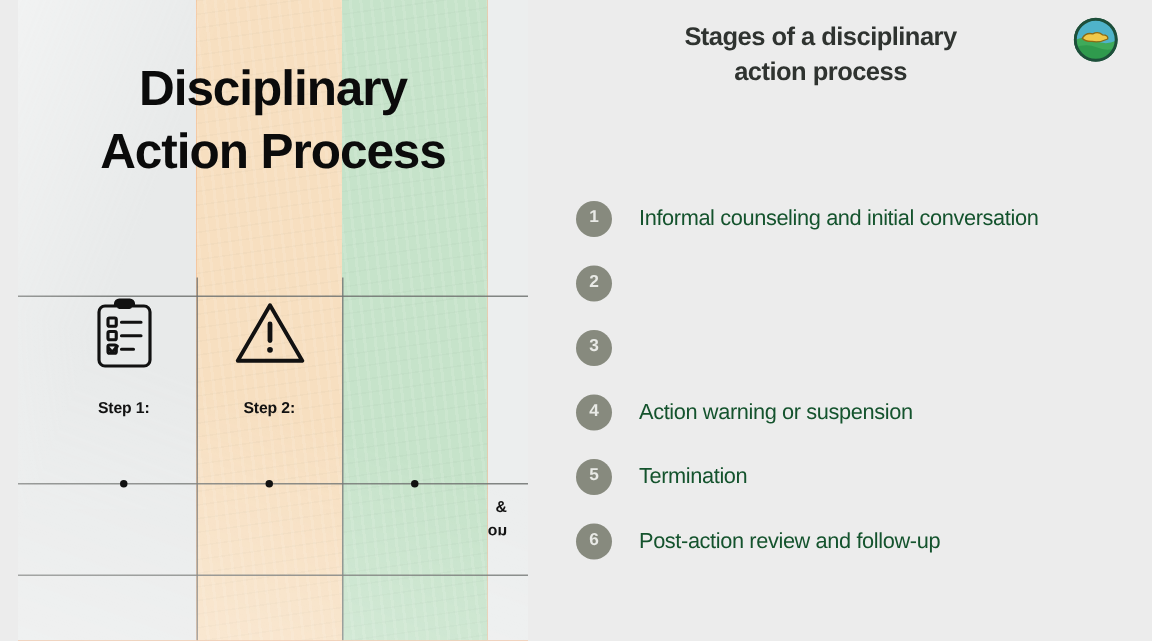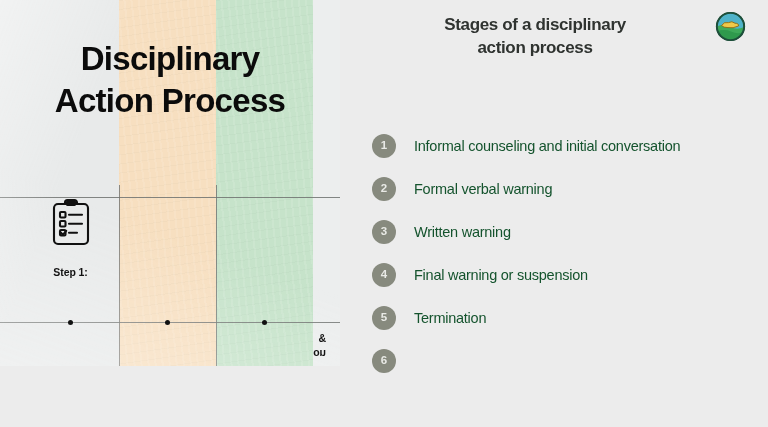--- a/index.html
+++ b/index.html
@@ -17,24 +17,25 @@
     width: 768px;
     height: 427px;
     background: #ececec;
     display: flex;
   }
 
   
   #left-panel {
     position: relative;
     width: 340px;
-    height: 366px;
+    height: 427px;
     background: #f97316;
     overflow: hidden;
     flex: 0 0 340px;
+    margin-left: 12px;
   }
 
   
   #left-panel::after {
     content: "";
     position: absolute;
     inset: 0;
     pointer-events: none;
     background:
       linear-gradient(112deg, rgba(255,255,255,0.55) 0%, rgba(255,255,255,0) 28%),
@@ -254,20 +255,30 @@
           <rect x="9" y="14" width="5.5" height="5.5" rx="1"></rect>
           <rect x="9" y="23" width="5.5" height="5.5" rx="1"></rect>
           <rect x="9" y="32" width="5.5" height="5.5" rx="1"></rect>
           <path d="M18 16.8h13M18 25.8h13M18 34.8h8" stroke-linecap="round"></path>
           <path d="M9.8 34.5l2 2.4 3.4-4.1" stroke-linecap="round" stroke-linejoin="round"></path>
         </svg>
       </div>
       <div class="step-label">Step 1:</div>
     </div>
 
+    <div class="step-col step-col-2">
+      <div class="step-icon">
+        <svg width="50" height="46" viewBox="0 0 50 46" fill="none" stroke="#111" stroke-width="2.6">
+          <path d="M25 4.5 L46.5 41.5 H3.5 Z" stroke-linejoin="round"></path>
+          <path d="M25 17v11" stroke-linecap="round" stroke-width="3.2"></path>
+          <circle cx="25" cy="34.2" r="1.9" fill="#111" stroke="none"></circle>
+        </svg>
+      </div>
+      <div class="step-label">Step 2:</div>
+    </div>
 
 
     <div class="step-dot step-dot-1"></div>
     <div class="step-dot step-dot-2"></div>
     <div class="step-dot step-dot-3"></div>
 
     <div id="clipped-text">
       <span class="clip-line-1">&amp;</span>
       <span class="clip-line-2">on</span>
     </div>
@@ -300,37 +311,36 @@
 
     <div id="stage-list">
 
       <div class="stage-item">
         <div class="stage-num">1</div>
         <div class="stage-text">Informal counseling and initial conversation</div>
       </div>
 
       <div class="stage-item">
         <div class="stage-num">2</div>
-        <div class="stage-text">Formal verbal warning</div>
       </div>
 
       <div class="stage-item">
         <div class="stage-num">3</div>
-        <div class="stage-text">Written warning</div>
       </div>
 
       <div class="stage-item">
         <div class="stage-num">4</div>
-        <div class="stage-text">Final warning or suspension</div>
+        <div class="stage-text">Action warning or suspension</div>
       </div>
 
       <div class="stage-item">
         <div class="stage-num">5</div>
         <div class="stage-text">Termination</div>
       </div>
 
       <div class="stage-item">
         <div class="stage-num">6</div>
+        <div class="stage-text">Post-action review and follow-up</div>
       </div>
 
     </div>
   </div>
 </div>
 
 </body></html>

